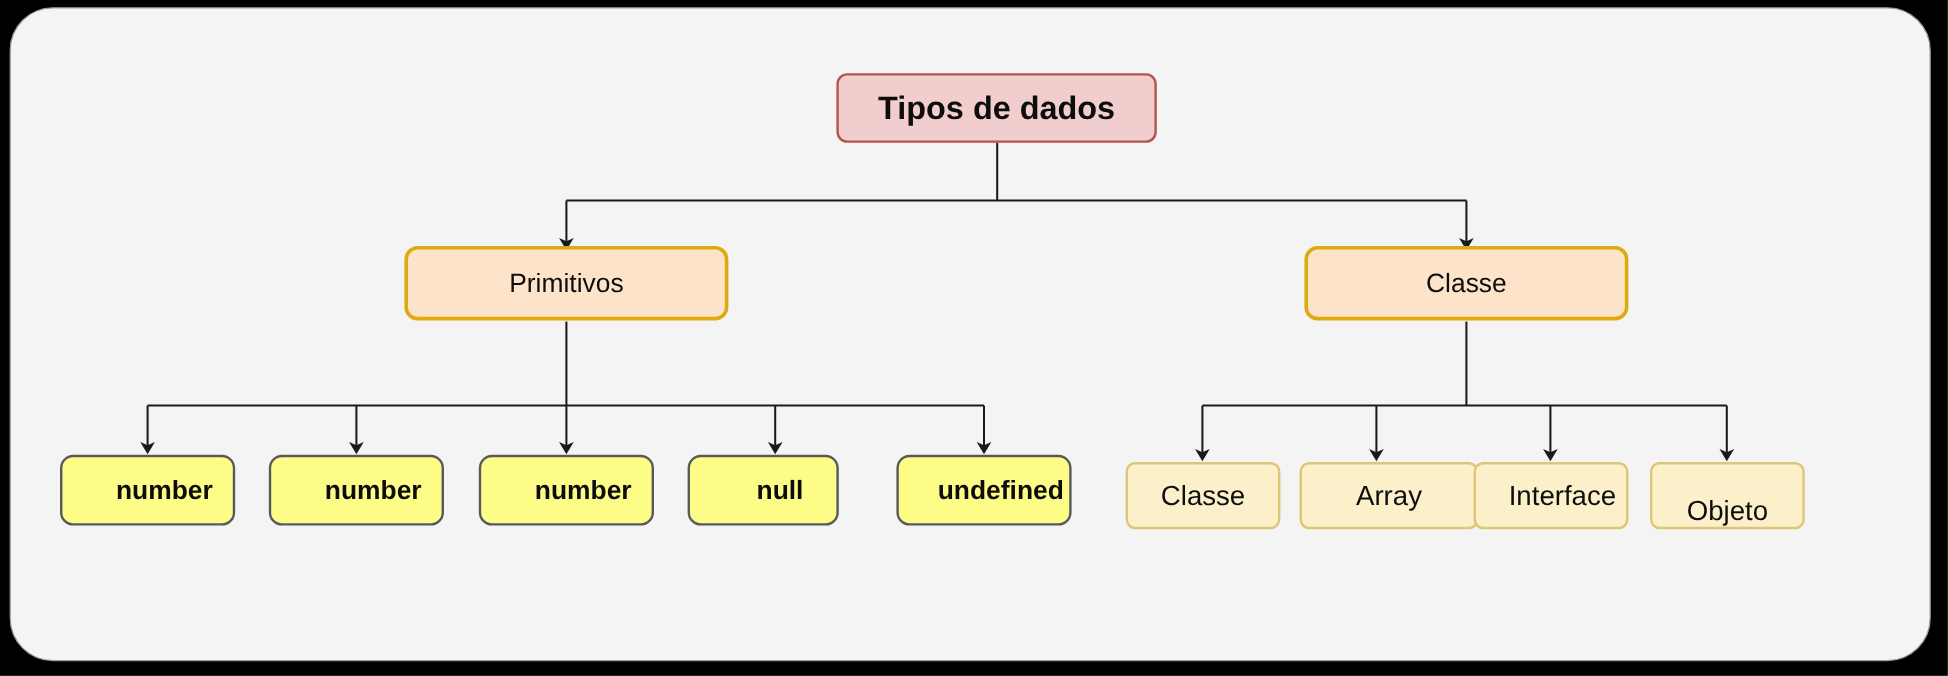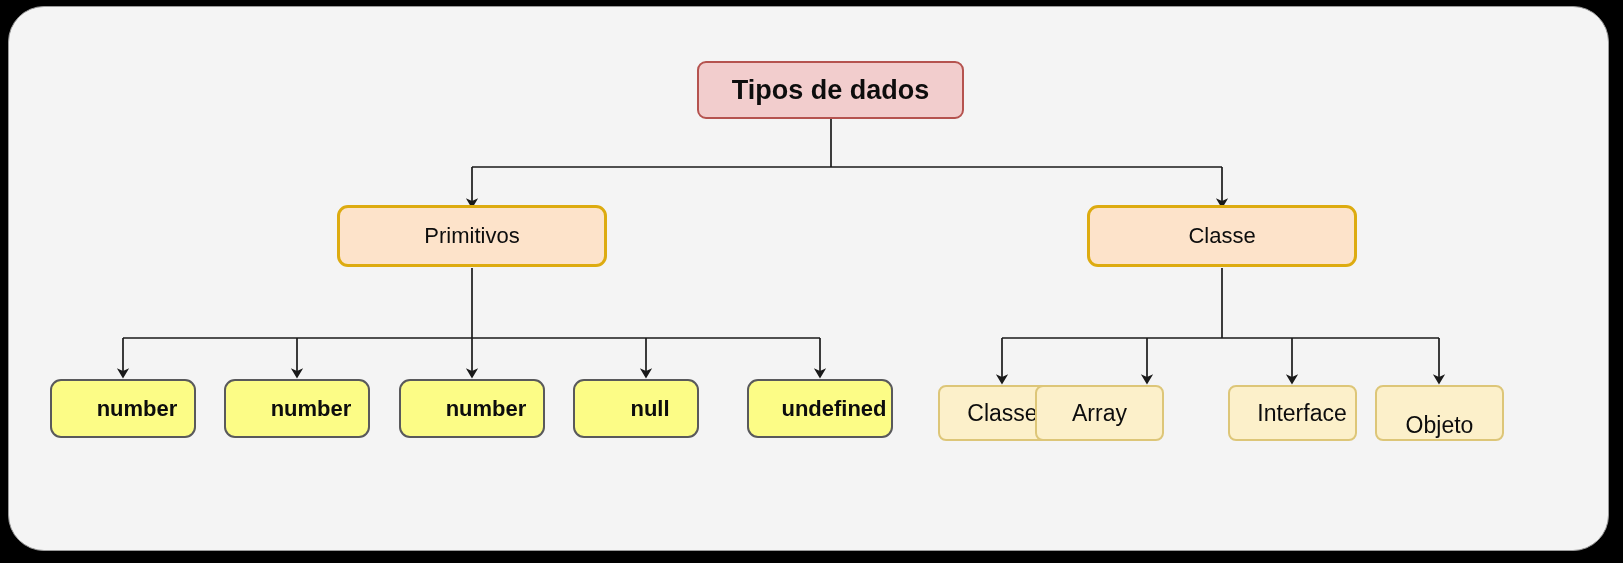--- a/index.html
+++ b/index.html
@@ -153,21 +153,21 @@
     </div>
 
     <div class="node node-primitive" style="left:738px; top:372px; width:146px; height:59px;">
       <span>undefined</span>
     </div>
 
     <div class="node node-object" style="left:929px; top:378px; width:129px; height:56px;">
       <span>Classe</span>
     </div>
 
-    <div class="node node-object" style="left:1026px; top:378px; width:129px; height:56px;">
+    <div class="node node-object" style="left:1074px; top:378px; width:149px; height:56px;">
       <span>Array</span>
     </div>
 
     <div class="node node-object" style="left:1219px; top:378px; width:129px; height:56px;padding-left:19px;">
       <span>Interface</span>
     </div>
 
     <div class="node node-object" style="left:1366px; top:378px; width:129px; height:56px;align-items:flex-end;">
       <span>Objeto</span>
     </div>

